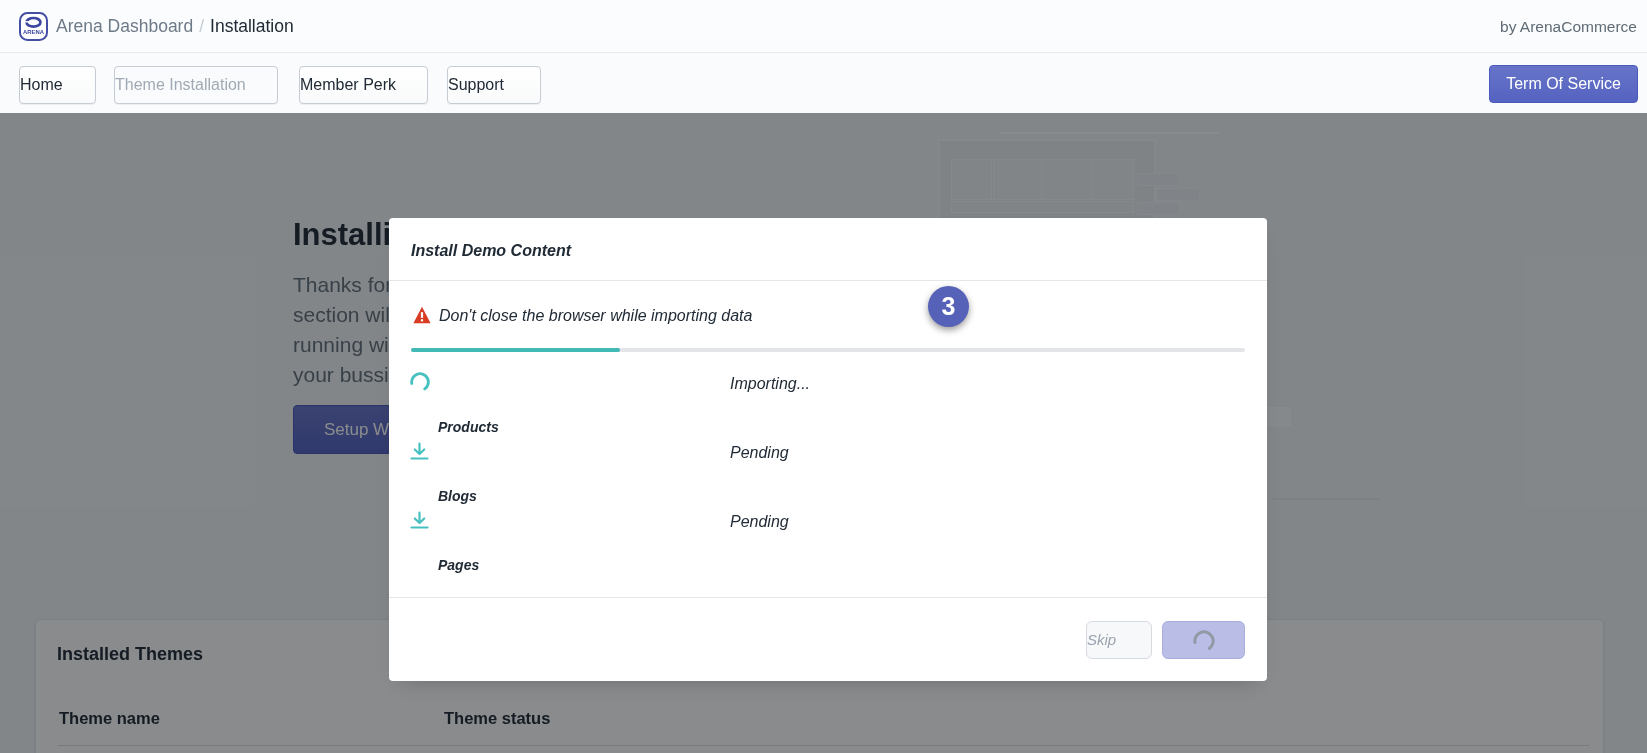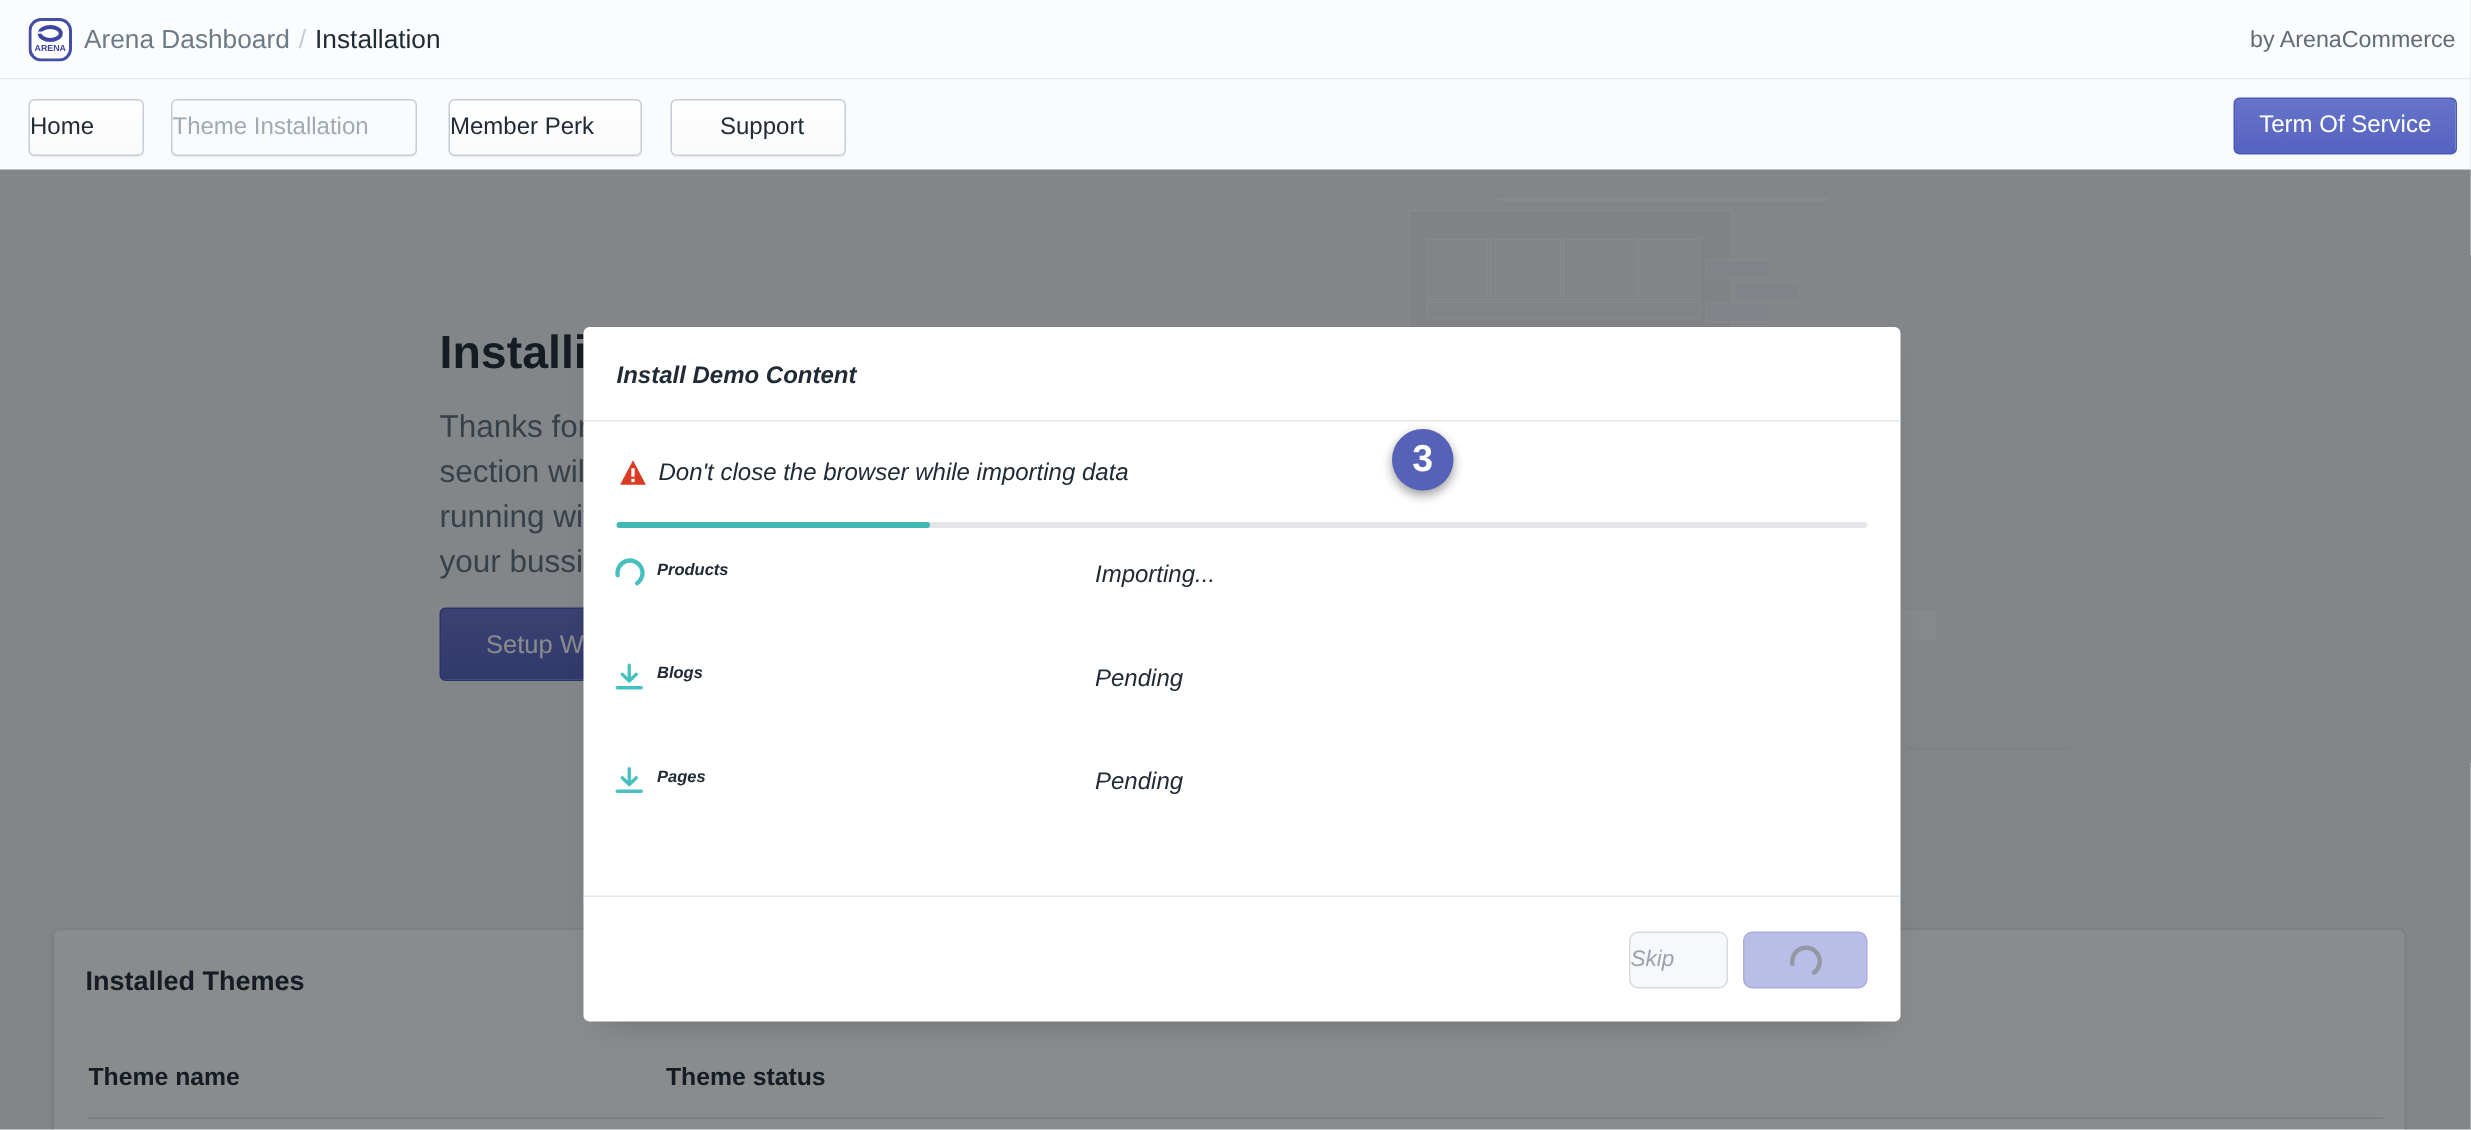--- a/index.html
+++ b/index.html
@@ -39,21 +39,21 @@
 
 
 #modal { left:389px; top:218px; width:878px; height:463px; background:#fff; border-radius:4px; box-shadow:0 10px 20px -12px rgba(0,0,0,.25); z-index:20;font-style:italic; }
 #mtitle { position:absolute; left:22px; top:2px; height:62px; line-height:62px; font-size:16px; font-weight:bold; color:#212b36; }
 #mhr1 { position:absolute; left:0; top:62px; width:878px; height:1px; background:#e4e7ea; }
 #warnico { position:absolute; left:24px; top:88px; }
 #warntxt { position:absolute; left:50px; top:80px; height:35px; line-height:35px; font-size:16px; color:#212b36; }
 #ptrack { position:absolute; left:22px; top:130px; width:834px; height:4px; background:#e3e5e8; border-radius:2px; }
 #pfill { position:absolute; left:0; top:0; width:209px; height:4px; background:#41b9b4; border-radius:2px; }
 .rowico { position:absolute; left:21px; }
-.rowlbl { position:absolute; left:49px; font-size:11px; font-weight:bold; color:#212b36; }
+.rowlbl { position:absolute; left:49px; font-size:14px; font-weight:bold; color:#212b36;margin-top:45px; }
 .rowst { position:absolute; left:341px; font-size:16px; color:#212b36; }
 #mhr2 { position:absolute; left:0; top:379px; width:878px; height:1px; background:#e4e7ea; }
 #skip { position:absolute; left:697px; top:403px; width:66px; height:38px; background:#f7f8fa; border:1px solid #d7dbe0; border-radius:6px; color:#9aa3ae; font-size:15px; text-align:left; line-height:36px; }
 #loadbtn { position:absolute; left:773px; top:403px; width:83px; height:38px; background:#babee6; border:1px solid #a9aedb; border-radius:6px; }
 #badge { left:928px; top:286px; width:41px; height:41px; background:#5661b8; border-radius:50%; color:#fff; font-size:25px; font-weight:bold; text-align:center; line-height:41px; z-index:30; box-shadow:0 3px 7px rgba(0,0,0,.4); }
 </style>
 </head>
 <body>
 <div id="topbar" class="abs">
   <svg id="logo" class="abs" width="29" height="29" viewBox="0 0 29 29">
@@ -63,21 +63,21 @@
     <text x="14.5" y="22" font-size="5.9" font-weight="bold" fill="#3c46a0" text-anchor="middle" font-family="Liberation Sans">ARENA</text>
   </svg>
   <div id="crumb" class="abs">Arena Dashboard<span class="sl">/</span><span class="cur">Installation</span></div>
   <div id="byline" class="abs">by ArenaCommerce</div>
 </div>
 
 <div id="navbar" class="abs">
   <div class="nbtn" style="left:19px;width:77px;">Home</div>
   <div class="nbtn dis" style="left:114px;width:164px;">Theme Installation</div>
   <div class="nbtn" style="left:299px;width:129px;">Member Perk</div>
-  <div class="nbtn" style="left:447px;width:117px;padding-left:32px;">Support</div>
+  <div class="nbtn" style="left:447px;width:94px;">Support</div>
   <div id="tos">Term Of Service</div>
 </div>
 
 <div class="wf" style="left:999px;top:132px;width:220px;height:2px;background:#fdfdfe;"></div>
 <div class="wf" style="left:938px;top:139px;width:218px;height:170px;background:#edeff2;border:2px solid #f8fafb;"></div>
 <div class="wf" style="left:951px;top:159px;width:41px;height:41px;background:#f2f4f6;border:1px solid #fafbfc;"></div>
 <div class="wf" style="left:993px;top:159px;width:48px;height:41px;background:#f2f4f6;border:1px solid #fafbfc;"></div>
 <div class="wf" style="left:1042px;top:159px;width:49px;height:41px;background:#f2f4f6;border:1px solid #fafbfc;"></div>
 <div class="wf" style="left:1092px;top:159px;width:42px;height:41px;background:#f2f4f6;border:1px solid #fafbfc;"></div>
 <div class="wf" style="left:951px;top:201px;width:183px;height:12px;background:#f0f2f4;border:1px solid #fafbfc;"></div>

